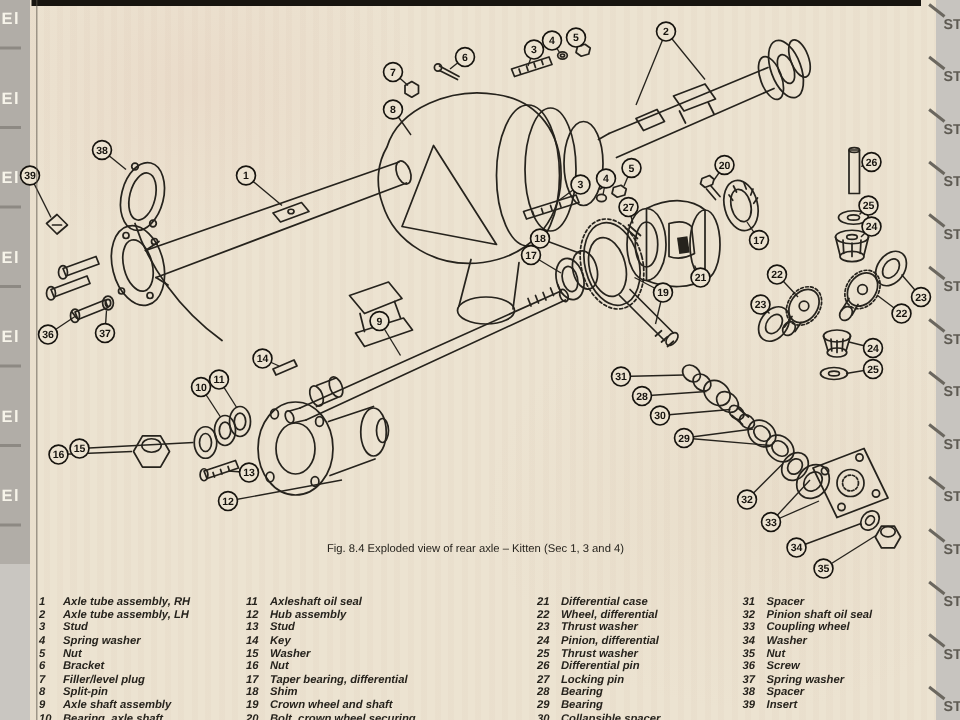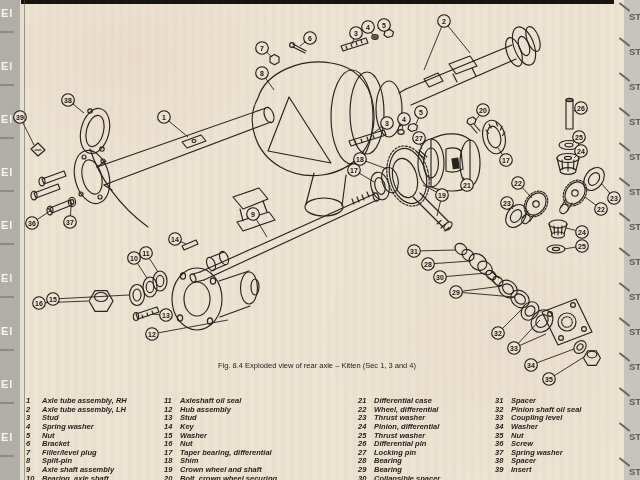--- a/index.html
+++ b/index.html
@@ -12,21 +12,21 @@
         background:#ece3d1;
         background-image:
           radial-gradient(220px 160px at 18% 12%, rgba(214,156,140,0.10), rgba(0,0,0,0) 70%),
           radial-gradient(260px 200px at 80% 70%, rgba(200,170,140,0.08), rgba(0,0,0,0) 70%),
           repeating-linear-gradient(90deg, rgba(180,140,120,0.045) 0 4px, rgba(0,0,0,0) 4px 9px);
         z-index:0;}
   .topbar{position:absolute;left:21px;top:0;width:593px;height:3.5px;background:#17140f;z-index:3;}
   .edgeline{position:absolute;left:24px;top:0;width:1px;height:480px;background:rgba(92,86,74,0.55);z-index:3;}
 
   
-  .strip-left{position:absolute;left:0;top:0;width:20px;height:480px;background:#b1ada7;z-index:1;overflow:hidden;}
+  .strip-left{position:absolute;left:0;top:0;width:20px;height:376px;background:#b1ada7;z-index:1;overflow:hidden;}
   .strip-right{position:absolute;left:624px;top:0;width:18px;height:480px;background:#c7c4bf;z-index:1;overflow:visible;}
   .frag{position:absolute;left:1px;color:#f7f4ea;font-weight:bold;font-size:11px;line-height:11px;letter-spacing:1px;}
   .frag-line{position:absolute;left:0;width:14px;height:2px;background:#8d8983;}
   .st-label{position:absolute;left:5px;color:#5e5a52;font-weight:bold;font-size:9.5px;line-height:10px;}
   .st-slash{position:absolute;left:-6px;width:13px;height:2.2px;background:#6b675f;transform:rotate(38deg);}
 
   
   svg.fig{position:absolute;left:0;top:0;z-index:2;}
   .cn{font:bold 7px "Liberation Sans",sans-serif;fill:#17140f;text-anchor:middle;}
 
@@ -707,21 +707,21 @@
         <div class="prow">
           <span class="pn">31</span>
           <span class="pl">Spacer</span>
         </div>
         <div class="prow">
           <span class="pn">32</span>
           <span class="pl">Pinion shaft oil seal</span>
         </div>
         <div class="prow">
           <span class="pn">33</span>
-          <span class="pl">Coupling level</span>
+          <span class="pl">Coupling wheel</span>
         </div>
         <div class="prow">
           <span class="pn">34</span>
           <span class="pl">Washer</span>
         </div>
         <div class="prow">
           <span class="pn">35</span>
           <span class="pl">Nut</span>
         </div>
         <div class="prow">

